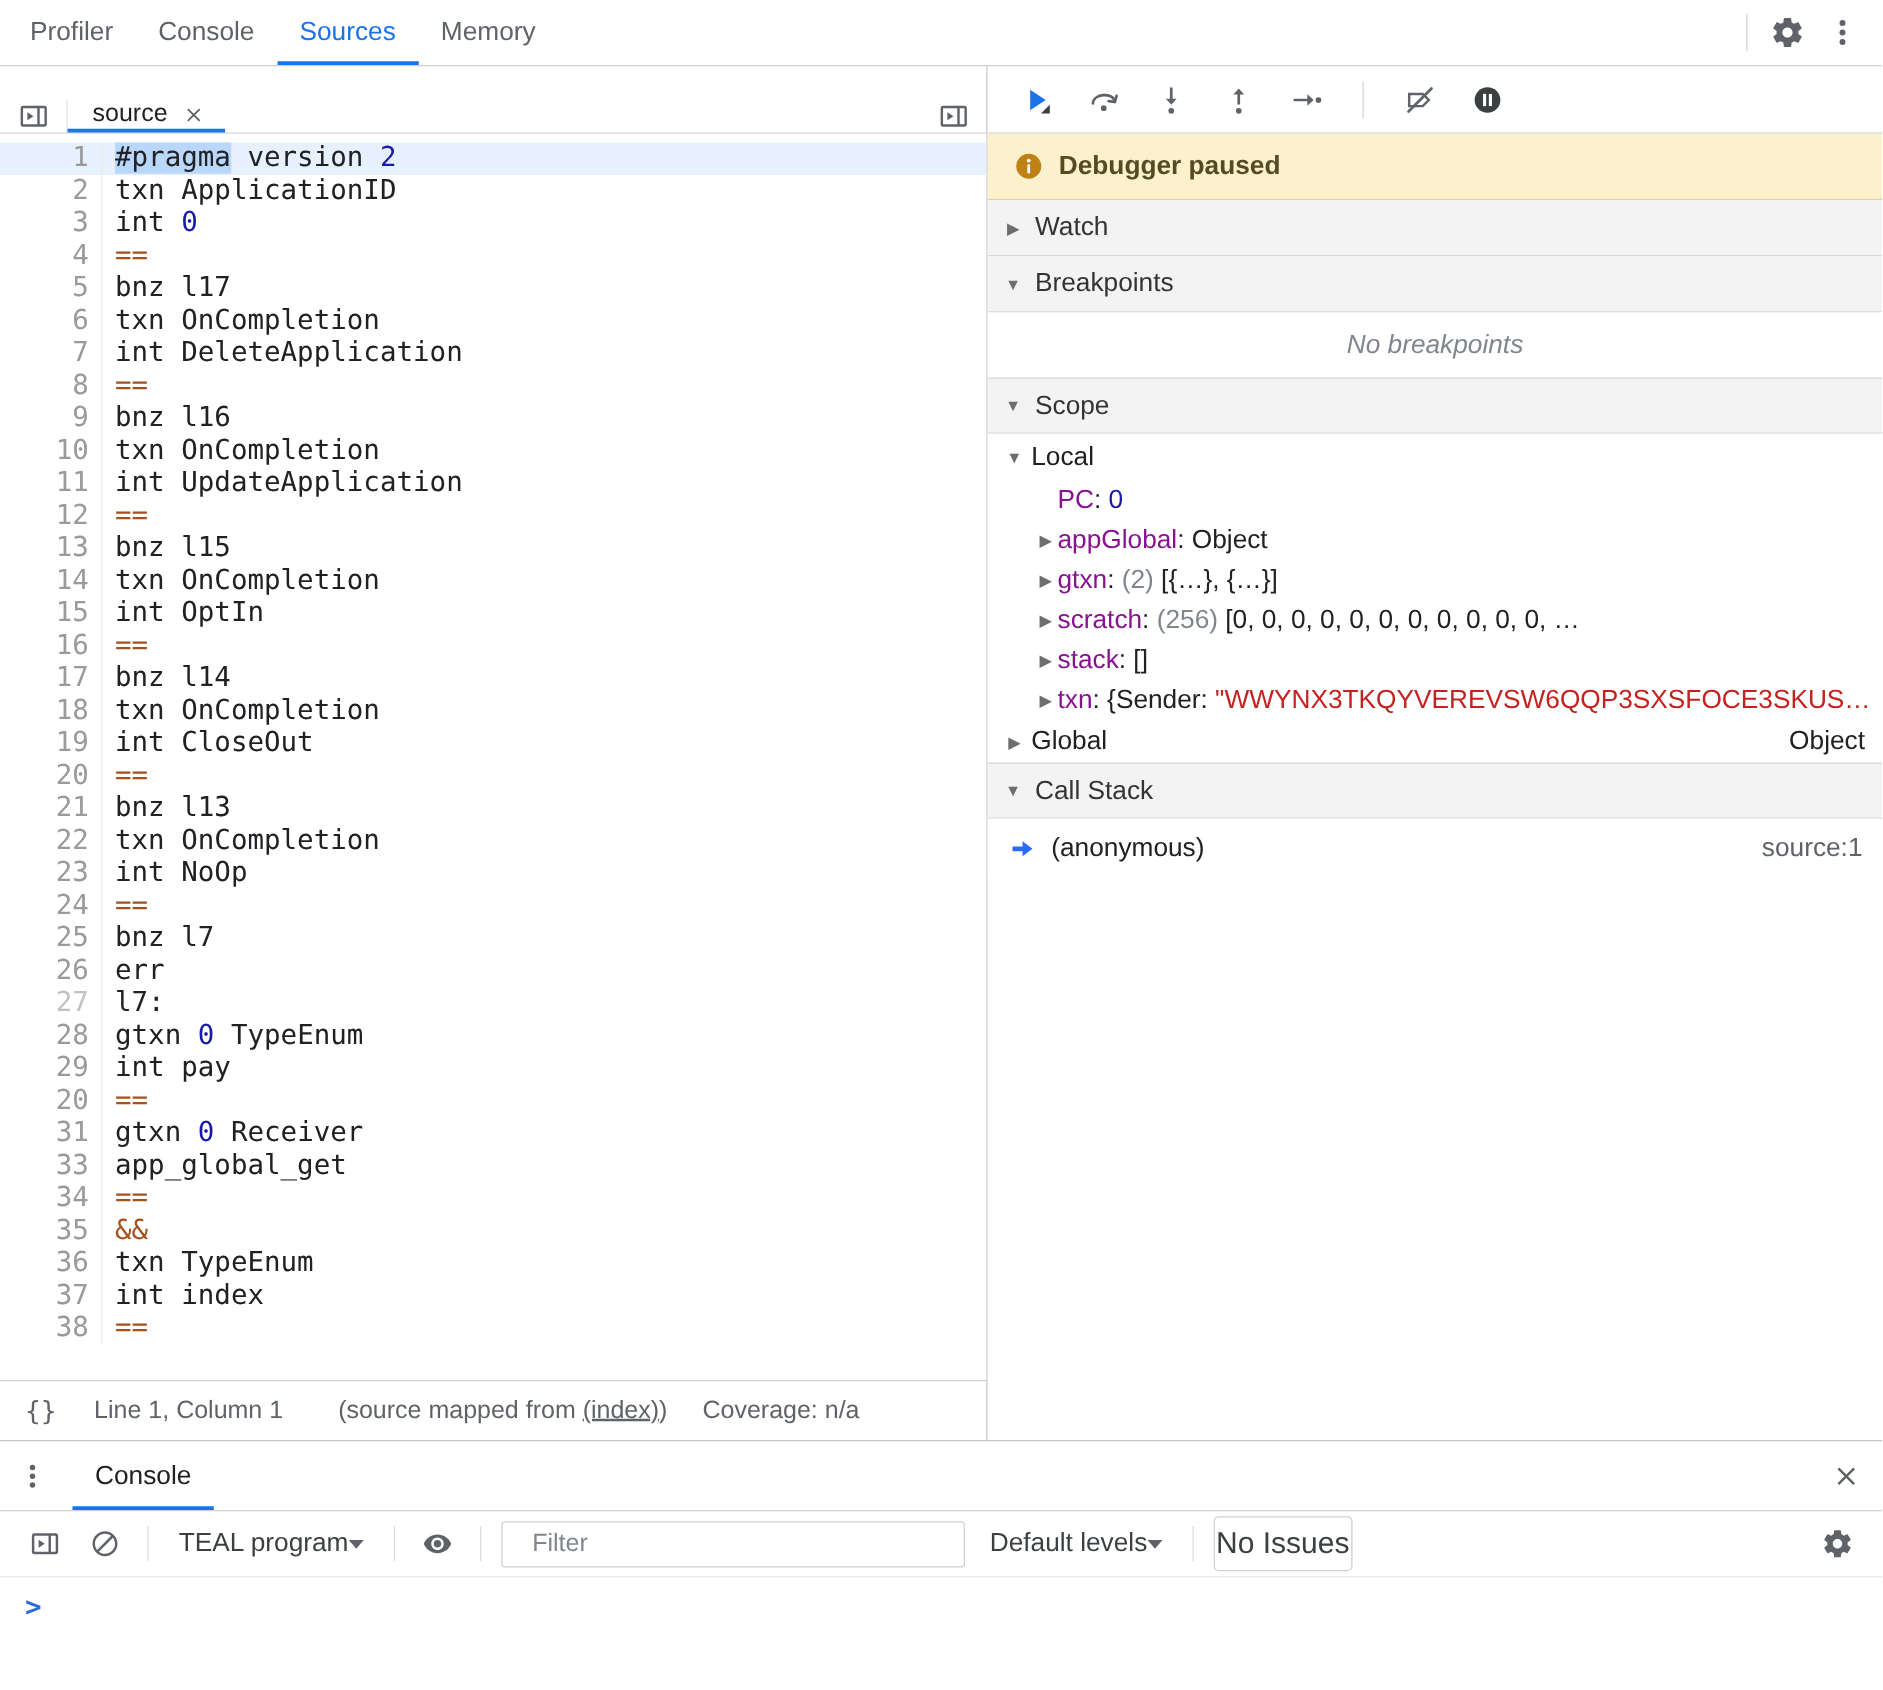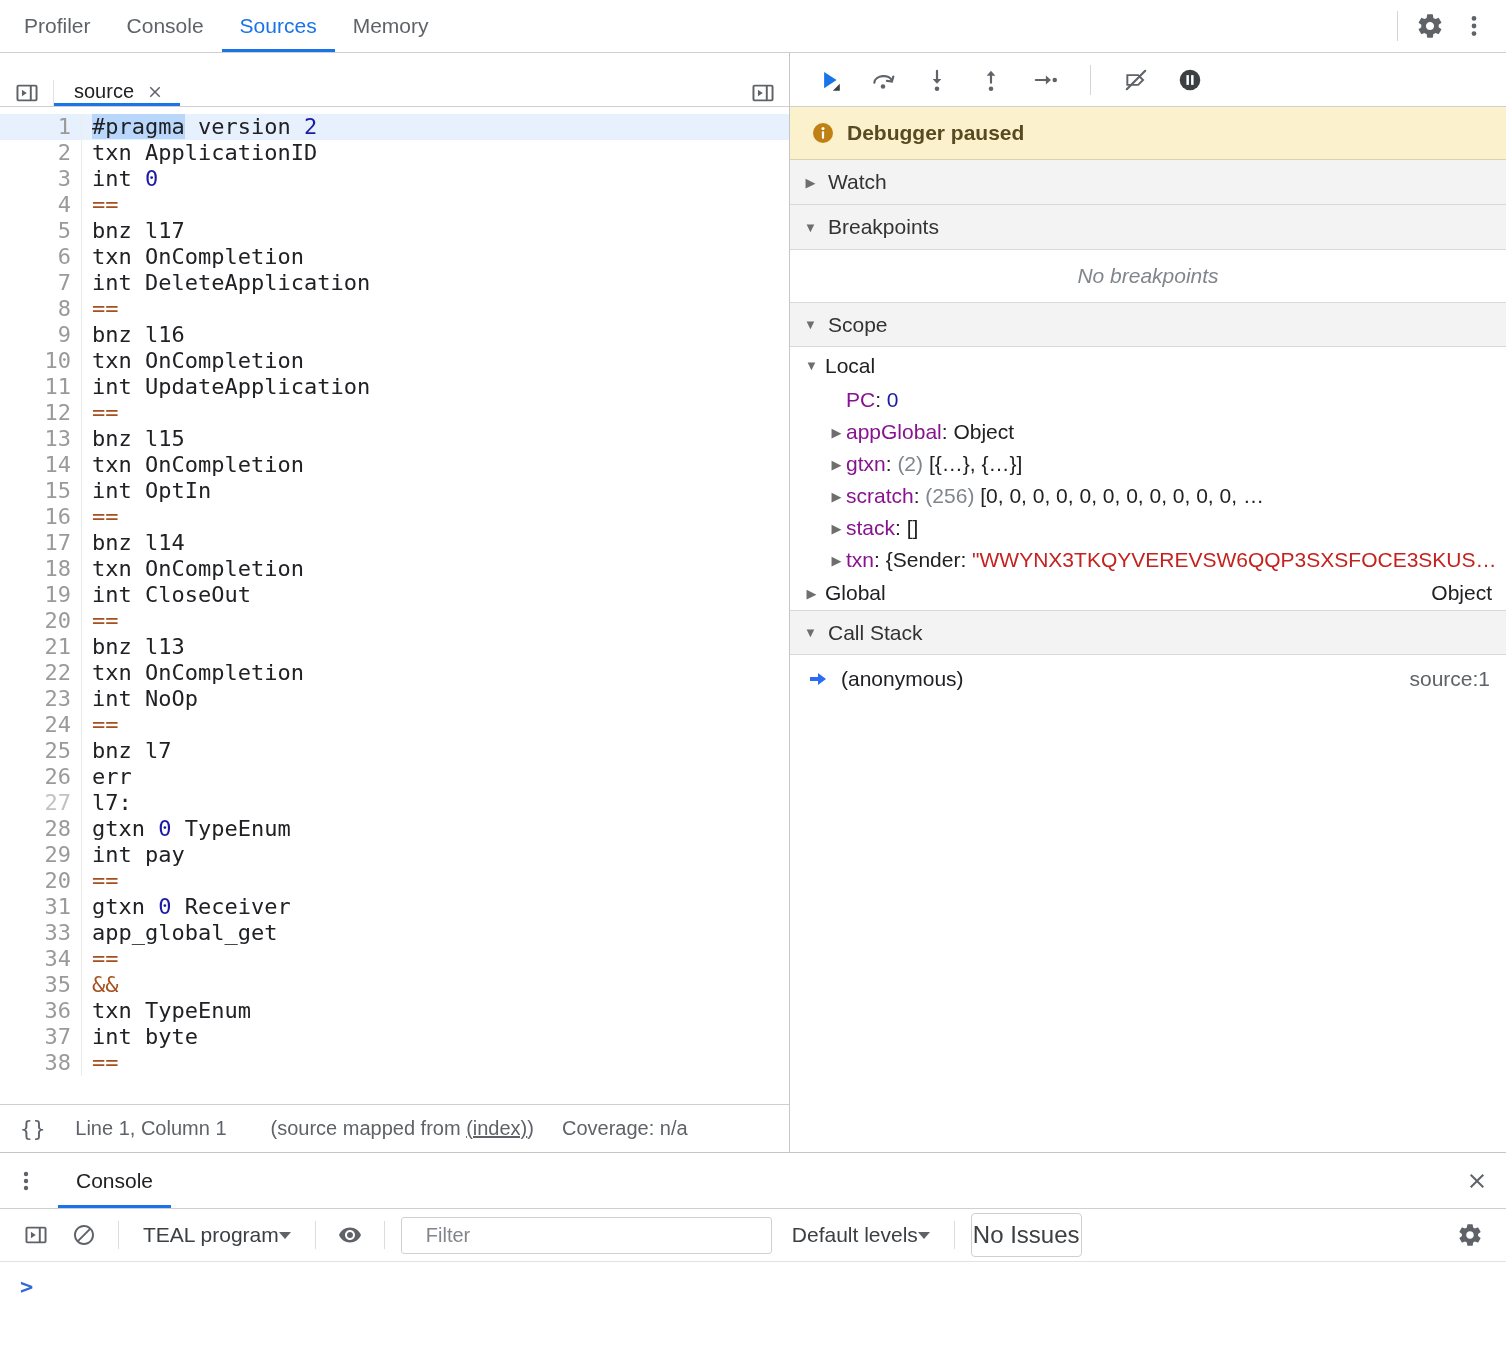--- a/index.html
+++ b/index.html
@@ -201,21 +201,21 @@
           <div class="code-row"><div class="ln">26</div><div class="code"><span>err</span></div></div>
           <div class="code-row"><div class="ln dim">27</div><div class="code"><span>l7:</span></div></div>
           <div class="code-row"><div class="ln">28</div><div class="code"><span>gtxn </span><span class="t-num">0</span><span> TypeEnum</span></div></div>
           <div class="code-row"><div class="ln">29</div><div class="code"><span>int pay</span></div></div>
           <div class="code-row"><div class="ln">20</div><div class="code"><span class="t-op">==</span></div></div>
           <div class="code-row"><div class="ln">31</div><div class="code"><span>gtxn </span><span class="t-num">0</span><span> Receiver</span></div></div>
           <div class="code-row"><div class="ln">33</div><div class="code"><span>app_global_get</span></div></div>
           <div class="code-row"><div class="ln">34</div><div class="code"><span class="t-op">==</span></div></div>
           <div class="code-row"><div class="ln">35</div><div class="code"><span class="t-op">&amp;&amp;</span></div></div>
           <div class="code-row"><div class="ln">36</div><div class="code"><span>txn TypeEnum</span></div></div>
-          <div class="code-row"><div class="ln">37</div><div class="code"><span>int byte</span></div></div>
+          <div class="code-row"><div class="ln">37</div><div class="code"><span>int index</span></div></div>
           <div class="code-row"><div class="ln">38</div><div class="code"><span class="t-op">==</span></div></div>
         </div>
 
       <div class="status-bar">
         <button class="braces-btn">{}</button>
         <span class="status-pos">Line 1, Column 1</span>
         <span class="status-mapped"><span>(source mapped from </span><span class="lnk">(index)</span><span>)</span></span>
         <span>Coverage: n/a</span>
       </div>
     </section>

